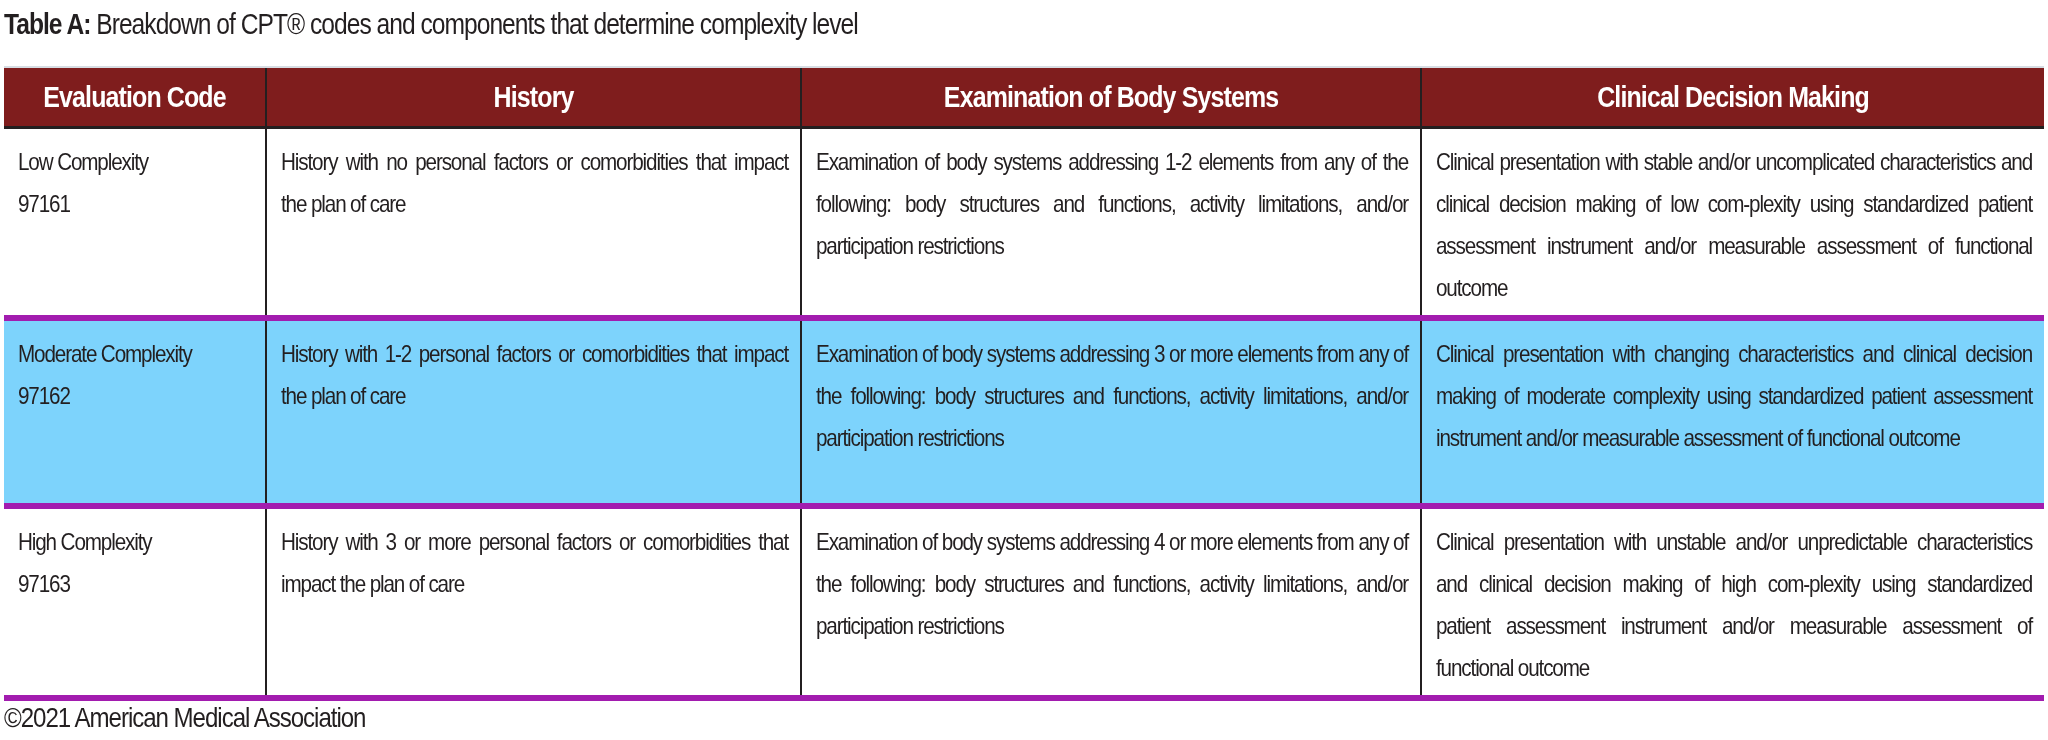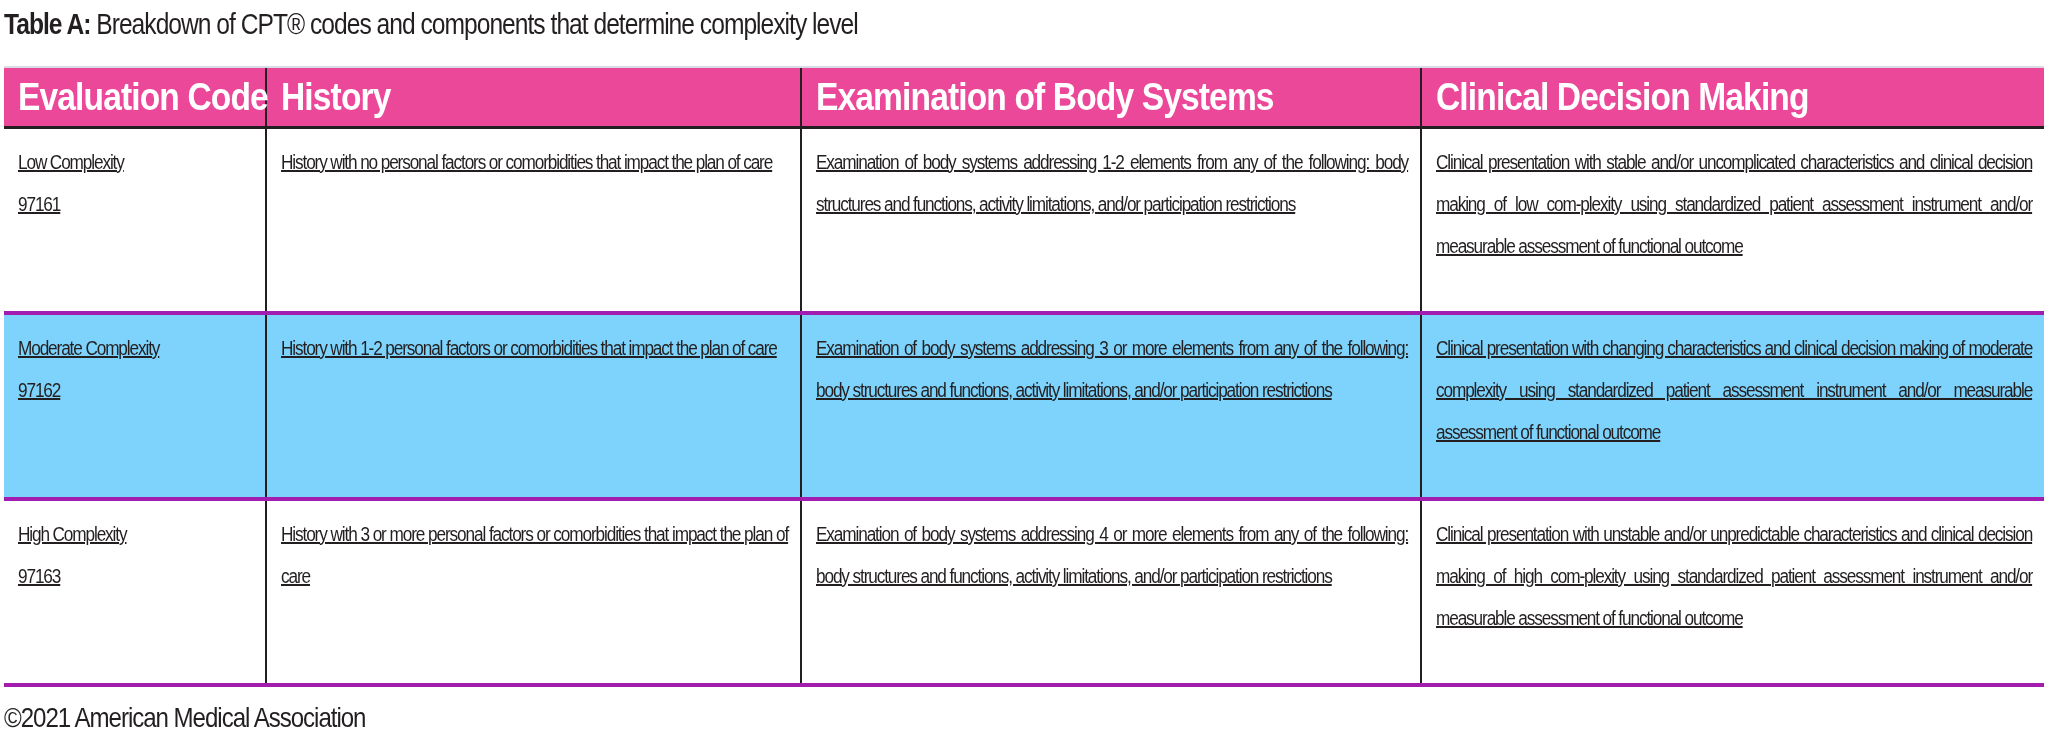--- a/index.html
+++ b/index.html
@@ -38,44 +38,43 @@
     table {
       border-collapse: collapse;
       width: 2040px;
       table-layout: fixed;
     }
     col.c1 { width: 262px; }
     col.c2 { width: 535px; }
     col.c3 { width: 620px; }
     col.c4 { width: 623px; }
     thead th {
-      background: #ec4899;
+      background: #7f1d1d;
       color: #ffffff;
-      text-align: left;
+      text-align: center;
       font-weight: bold;
-      font-size: 39px;
+      font-size: 29px;
       height: 58px;
       padding: 0 14px;
       border-left: 2px solid #231f20;
       border-bottom: 3px solid #231f20;
       border-top: 2px solid #d7dde3;
       letter-spacing: -1px;
       white-space: nowrap;
     }
     thead th:first-child { border-left: none; }
     tbody td {
       vertical-align: top;
-      font-size: 20px;
+      font-size: 24px;
       line-height: 42px;
       padding: 12px 12px 6px 14px;
       border-left: 2px solid #231f20;
-      border-bottom: 4px solid #a21caf;
+      border-bottom: 6px solid #a21caf;
       letter-spacing: -1.3px;
       text-align: justify;
-      text-decoration: underline;
     }
     tbody td:first-child {
       border-left: none;
       text-align: left;
     }
     tbody tr.row-low td { height: 164px; }
     tbody tr.row-moderate td { height: 164px; background: #7dd3fc; }
     tbody tr.row-high td { height: 164px; }
     .code-name, .code-num { display: block; }
     .footer {

